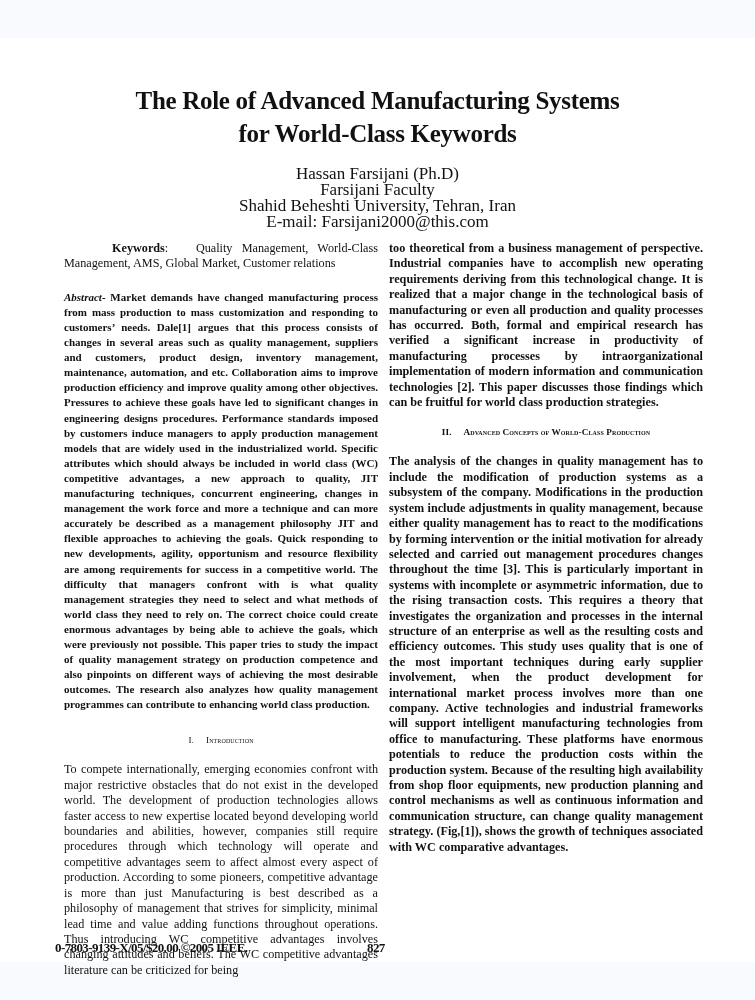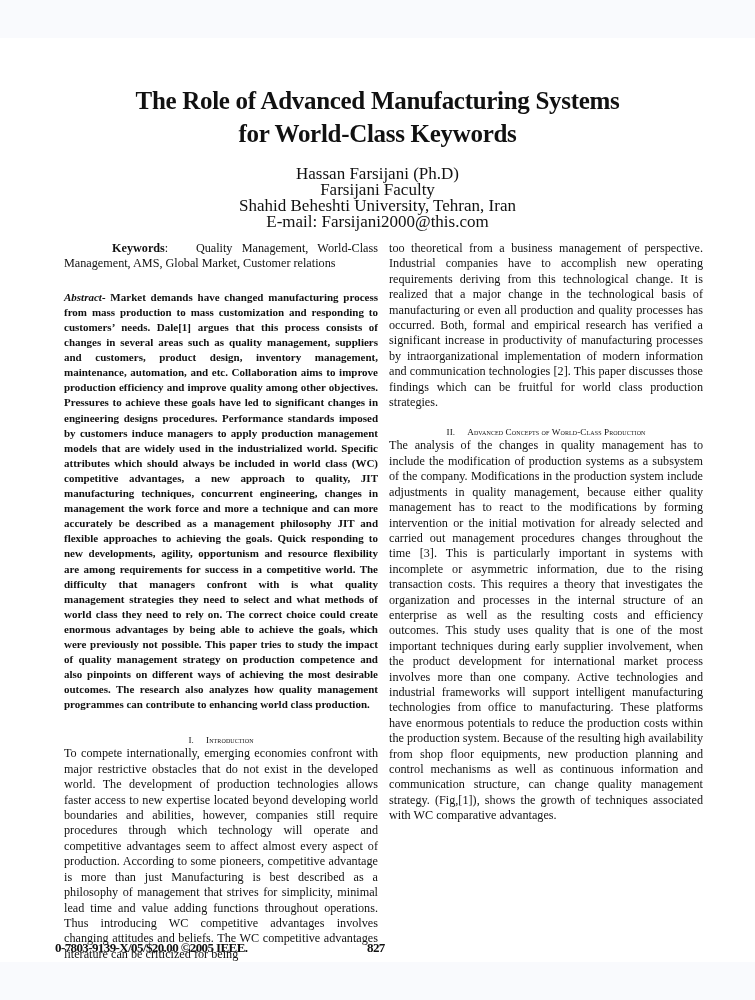--- a/index.html
+++ b/index.html
@@ -17,30 +17,30 @@
     text-align: center; font-weight: bold; font-size: 25px; line-height: 33px;
     letter-spacing: -0.3px;
   }
   .author {
     position: absolute; left: 100px; width: 555px; top: 166px;
     text-align: center; font-size: 17px; line-height: 16px;
   }
 
   .col { position: absolute; width: 314px; font-size: 12.2px; line-height: 15.4px; }
   .col-left { left: 64px; top: 241px; }
-  .col-right { left: 389px; top: 241px; }
+  .col-right { left: 389px; top: 241px; font-weight: bold; }
 
   .just { text-align: justify; text-align-last: left; margin: 0; }
   .keywords b { font-weight: bold; margin-left: 48px; }
   .abstract { margin-top: 18px; font-weight: bold; font-size: 11px; line-height: 15.1px; }
   .abstract i { font-style: italic; margin-top: 8px; }
 
   .sec-head {
     text-align: center; font-size: 9.2px; line-height: 12px; letter-spacing: 0.1px;
-    font-variant: small-caps; margin: 0;
+    font-variant: small-caps; margin: 16px;
   }
   .sec-head .num { margin-right: 12px; }
   .intro-head { margin-top: 22px; }
   .sec2-head { margin-top: 16px; }
 
   .footer {
     position: absolute; top: 940px; font-size: 13px; font-weight: bold;
     letter-spacing: -0.6px; font-family: "Liberation Serif", serif;
   }
   .footer-left { left: 55px; }

